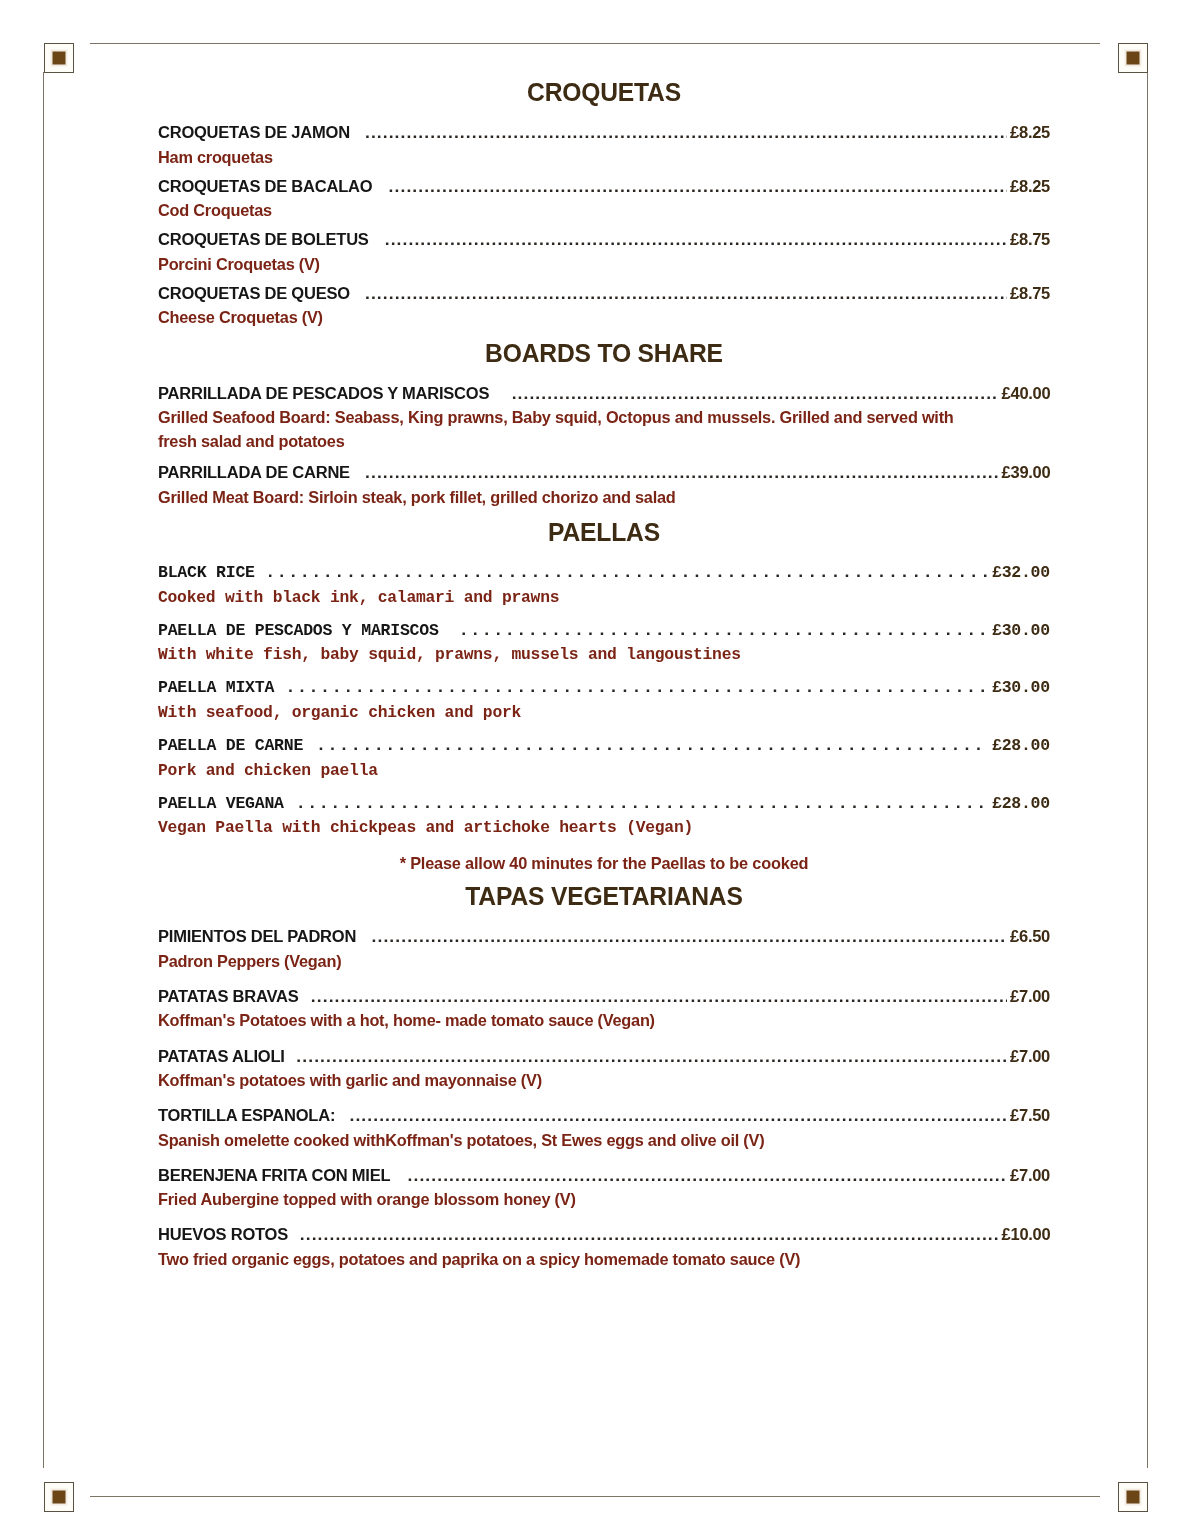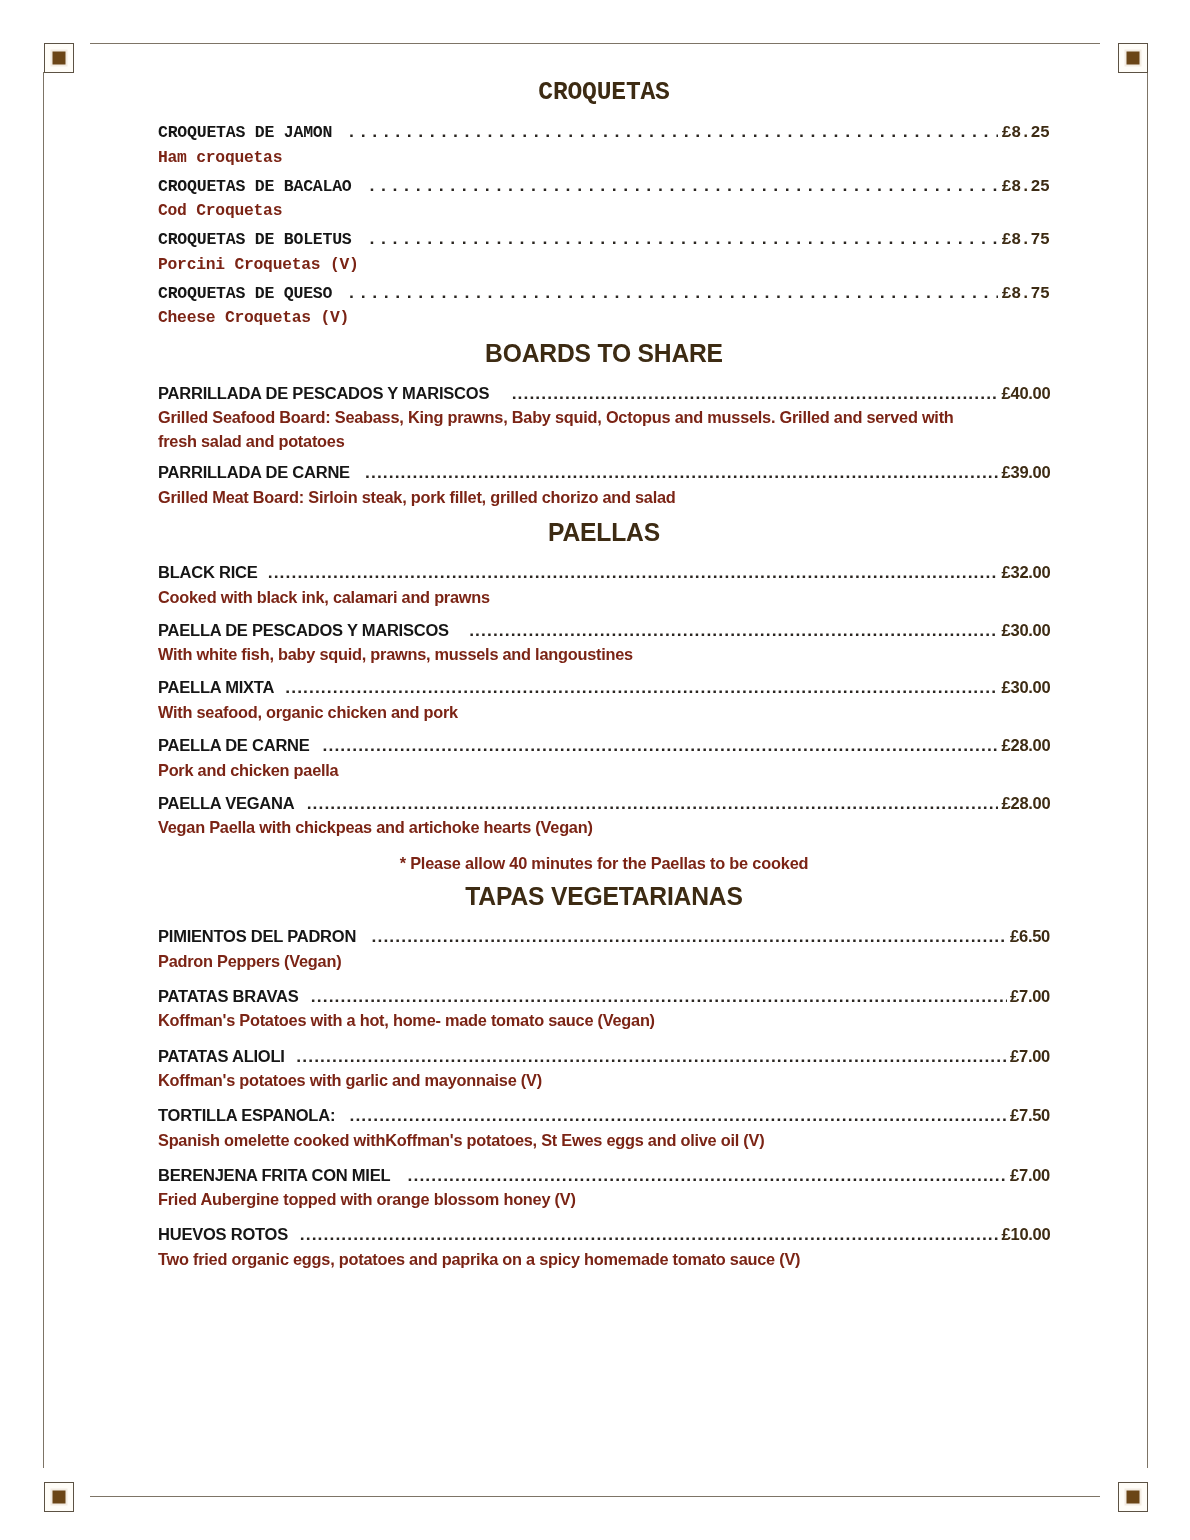--- a/index.html
+++ b/index.html
@@ -136,25 +136,25 @@
     text-align: center;
     color: #7b2415;
     font-size: 17px;
     font-weight: bold;
     letter-spacing: -0.2px;
     margin: 14px 0 4px 0;
     transform: scaleX(0.96);
   }
 
   
-  .section.croquetas { margin-bottom: 4px; font-family: Liberation Mono, monospace; }
+  .section.croquetas { margin-bottom: 4px; }
   .section.boards { margin-bottom: 1px; }
   .section.paellas { margin-bottom: 8px; }
   .section.boards .menu-item { margin-bottom: 7px; }
-  .section.paellas .menu-item { margin-bottom: 9px; }
+  .section.paellas .menu-item { margin-bottom: 9px; font-family: Liberation Mono, monospace; }
   .section.tapas .menu-item { margin-bottom: 11px; }
 </style>
 </head>
 <body>
 
 <div class="frame-rule-h top"></div>
 <div class="frame-rule-h bottom"></div>
 <div class="frame-rule-v left"></div>
 <div class="frame-rule-v right"></div>
 

